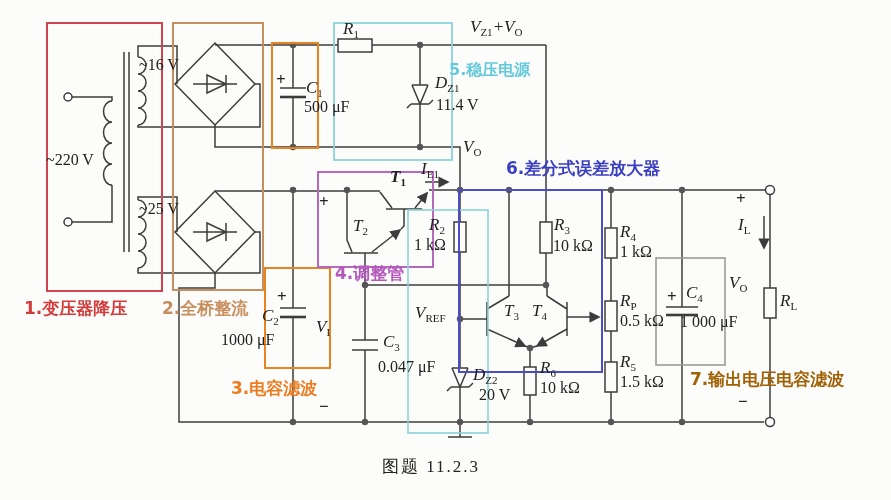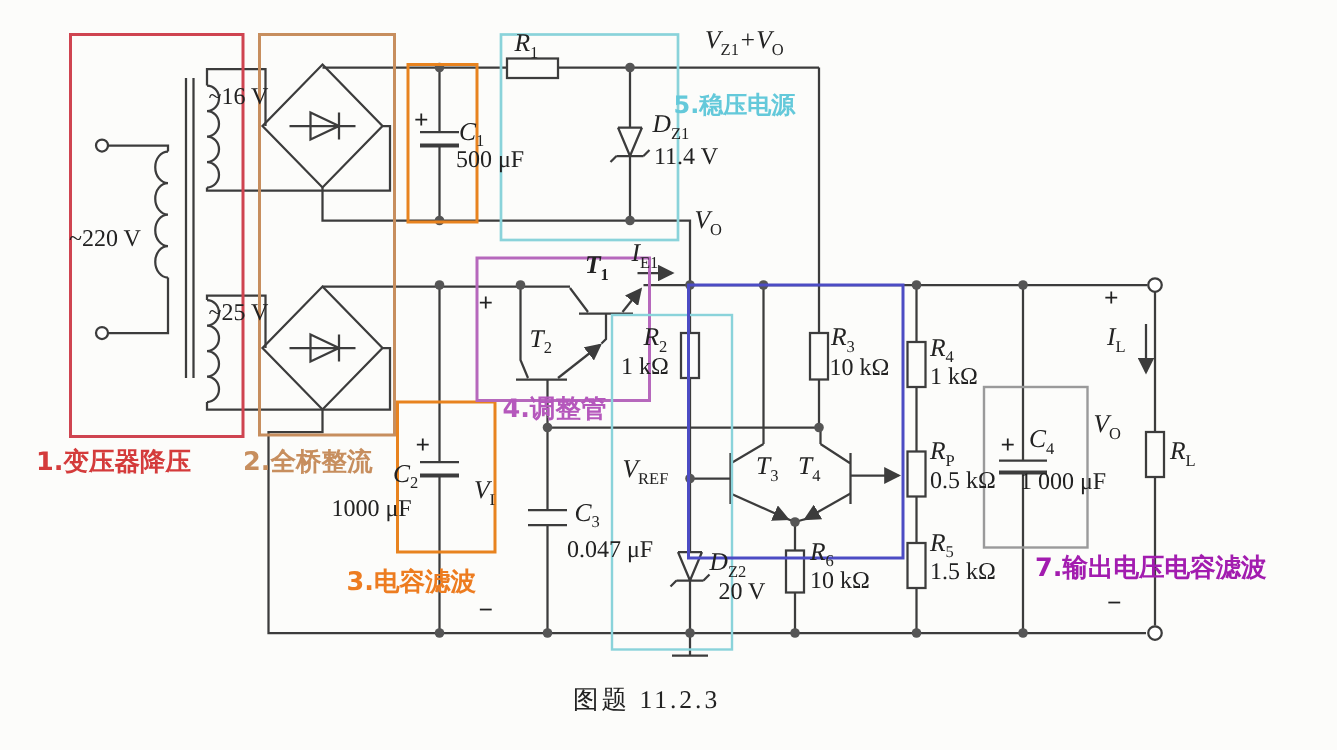--- a/index.html
+++ b/index.html
@@ -8,21 +8,21 @@
   #circuit{position:absolute;left:0;top:0;}
   .lbl{position:absolute;white-space:nowrap;line-height:1;}
   .sym{font-family:"Liberation Serif",serif;font-style:italic;font-size:17px;color:#222;}
   .sym sub{font-style:normal;font-size:11px;color:#222;}
   .val{font-family:"Liberation Serif",serif;font-size:16px;color:#222;}
   .cn{font-family:"DejaVu Sans",sans-serif;font-weight:700;font-size:17px;letter-spacing:0px;}
   .cn5{font-size:16px;}
   .mark{font-family:"Liberation Serif",serif;font-size:17px;font-weight:600;color:#222;}
   .cap{font-family:"Liberation Serif",serif;font-size:17px;color:#222;letter-spacing:2px;}
   .c-s1{color:#d43b3b;} .c-s2{color:#c78e5e;} .c-s3{color:#ed7c20;}
-  .c-s4{color:#b558bc;} .c-s5{color:#64c9da;} .c-s6{color:#3a3ec0;} .c-s7{color:#a21caf;}
+  .c-s4{color:#b558bc;} .c-s5{color:#64c9da;} .c-s6{color:#3a3ec0;} .c-s7{color:#a16207;}
 </style>
 </head>
 <body>
 
 <div id="stage">
 
   <svg id="circuit" width="891" height="500" viewBox="0 0 891 500">
     <defs>
       <marker id="arr" viewBox="0 0 10 10" refX="8.5" refY="5" markerWidth="7.5" markerHeight="7.5" orient="auto-start-reverse">
         <path d="M0,0 L10,5 L0,10 z" fill="#3c3c3c"></path>
@@ -158,20 +158,21 @@
       <rect x="459" y="190" width="143" height="182" stroke="#4c4cc4" stroke-width="2"></rect>
       <rect x="656" y="258" width="69" height="107" stroke="#9a9a9a" stroke-width="1.6"></rect>
     </g>
   </svg>
 
   <div class="lbl cn c-s1" style="left:24px;top:300px;">1.变压器降压</div>
   <div class="lbl cn c-s2" style="left:162px;top:300px;">2.全桥整流</div>
   <div class="lbl cn c-s3" style="left:231px;top:380px;">3.电容滤波</div>
   <div class="lbl cn c-s4" style="left:335px;top:265px;">4.调整管</div>
   <div class="lbl cn cn5 c-s5" style="left:449px;top:62px;">5.稳压电源</div>
+  <div class="lbl cn c-s6" style="left:506px;top:160px;">6.差分式误差放大器</div>
   <div class="lbl cn c-s7" style="left:690px;top:371px;">7.输出电压电容滤波</div>
 
   <div class="lbl val" style="left:46px;top:152px;">~220 V</div>
   <div class="lbl val" style="left:139px;top:57px;">~16 V</div>
   <div class="lbl val" style="left:139px;top:201px;">~25 V</div>
 
   <div class="lbl sym" style="left:343px;top:20px;"><span>R</span><sub>1</sub></div>
 
   <div class="lbl sym" style="left:470px;top:18px;"><span>V</span><sub>Z1</sub><span>+</span><span>V</span><sub>O</sub></div>
 

